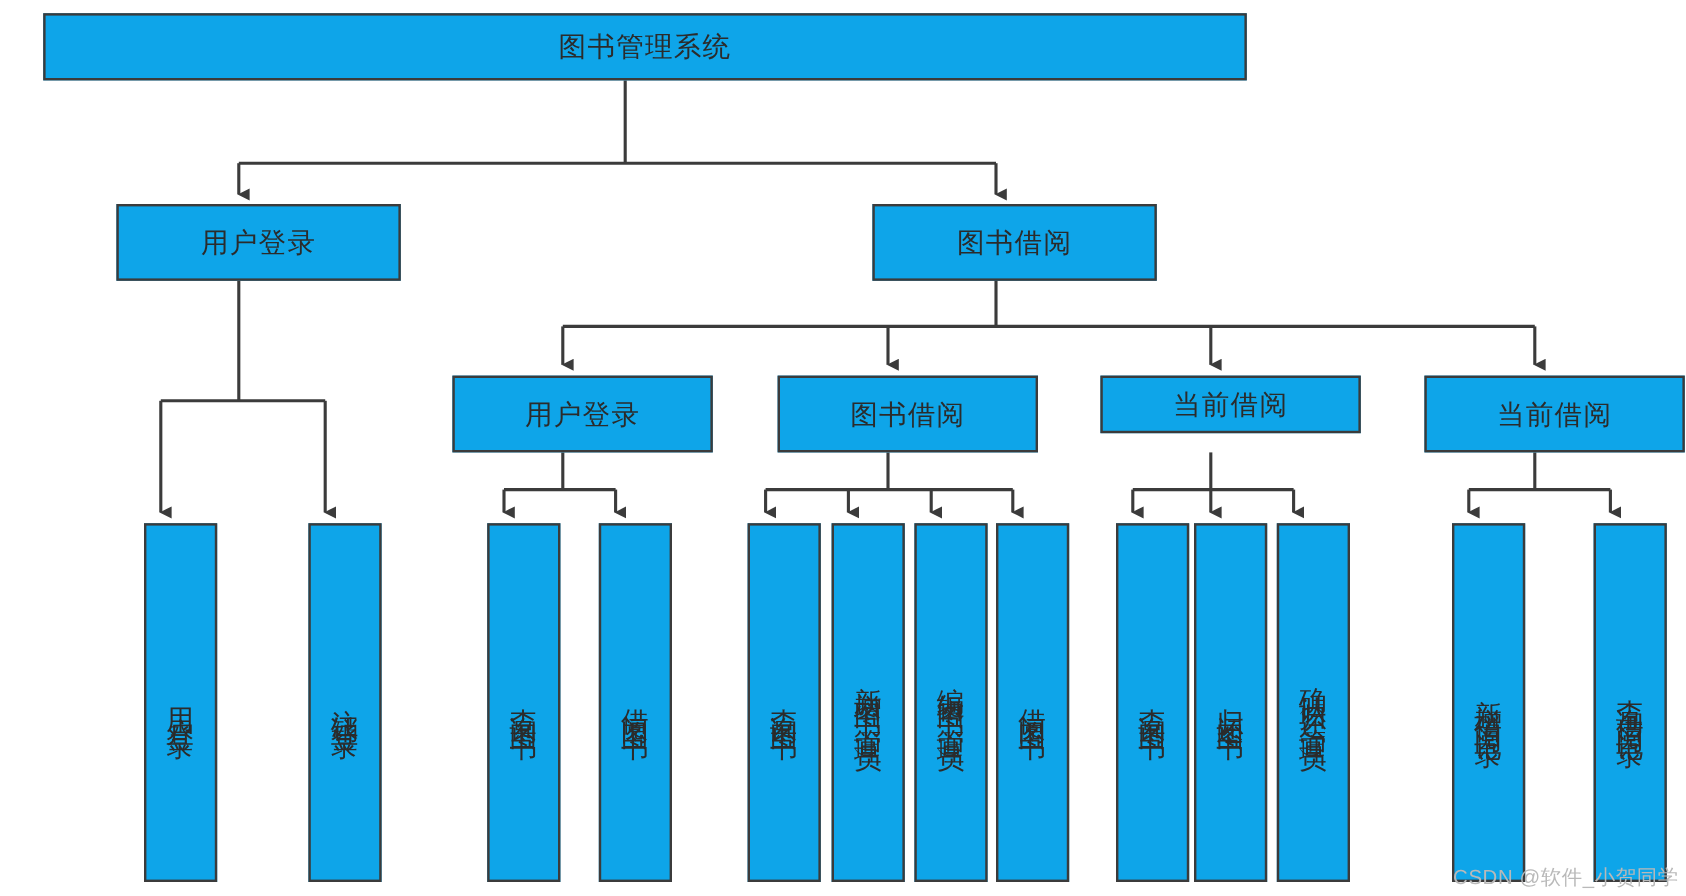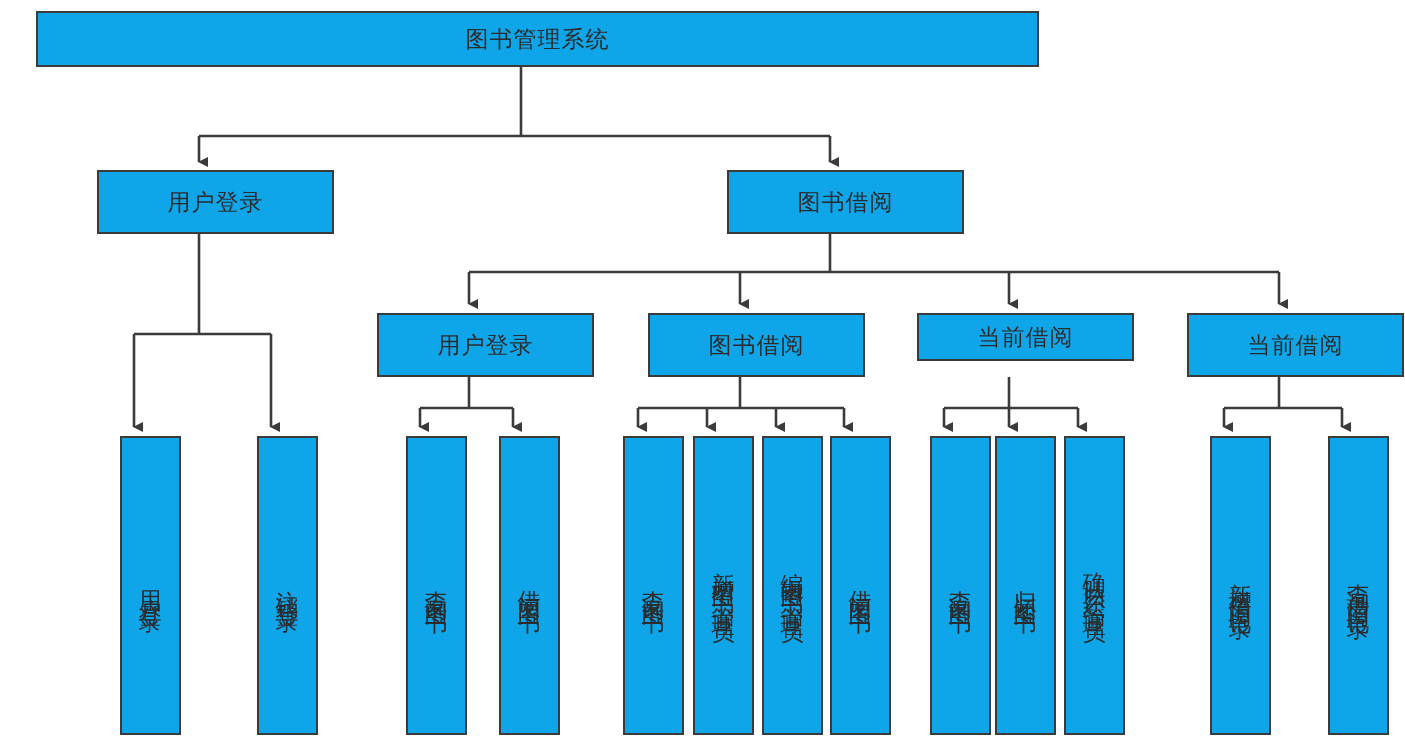--- a/index.html
+++ b/index.html
@@ -131,13 +131,14 @@
     <span>确认归还（管理员）</span>
   </div>
 
   <div class="node v" style="left:1194px;top:436px;width:61px;height:299px;">
     <span>新增借阅记录</span>
   </div>
   <div class="node v" style="left:1312px;top:436px;width:61px;height:299px;">
     <span>查询借阅记录</span>
   </div>
 
+  <div class="watermark">CSDN @软件_小贺同学</div>
 </div>
 
 </body></html>

